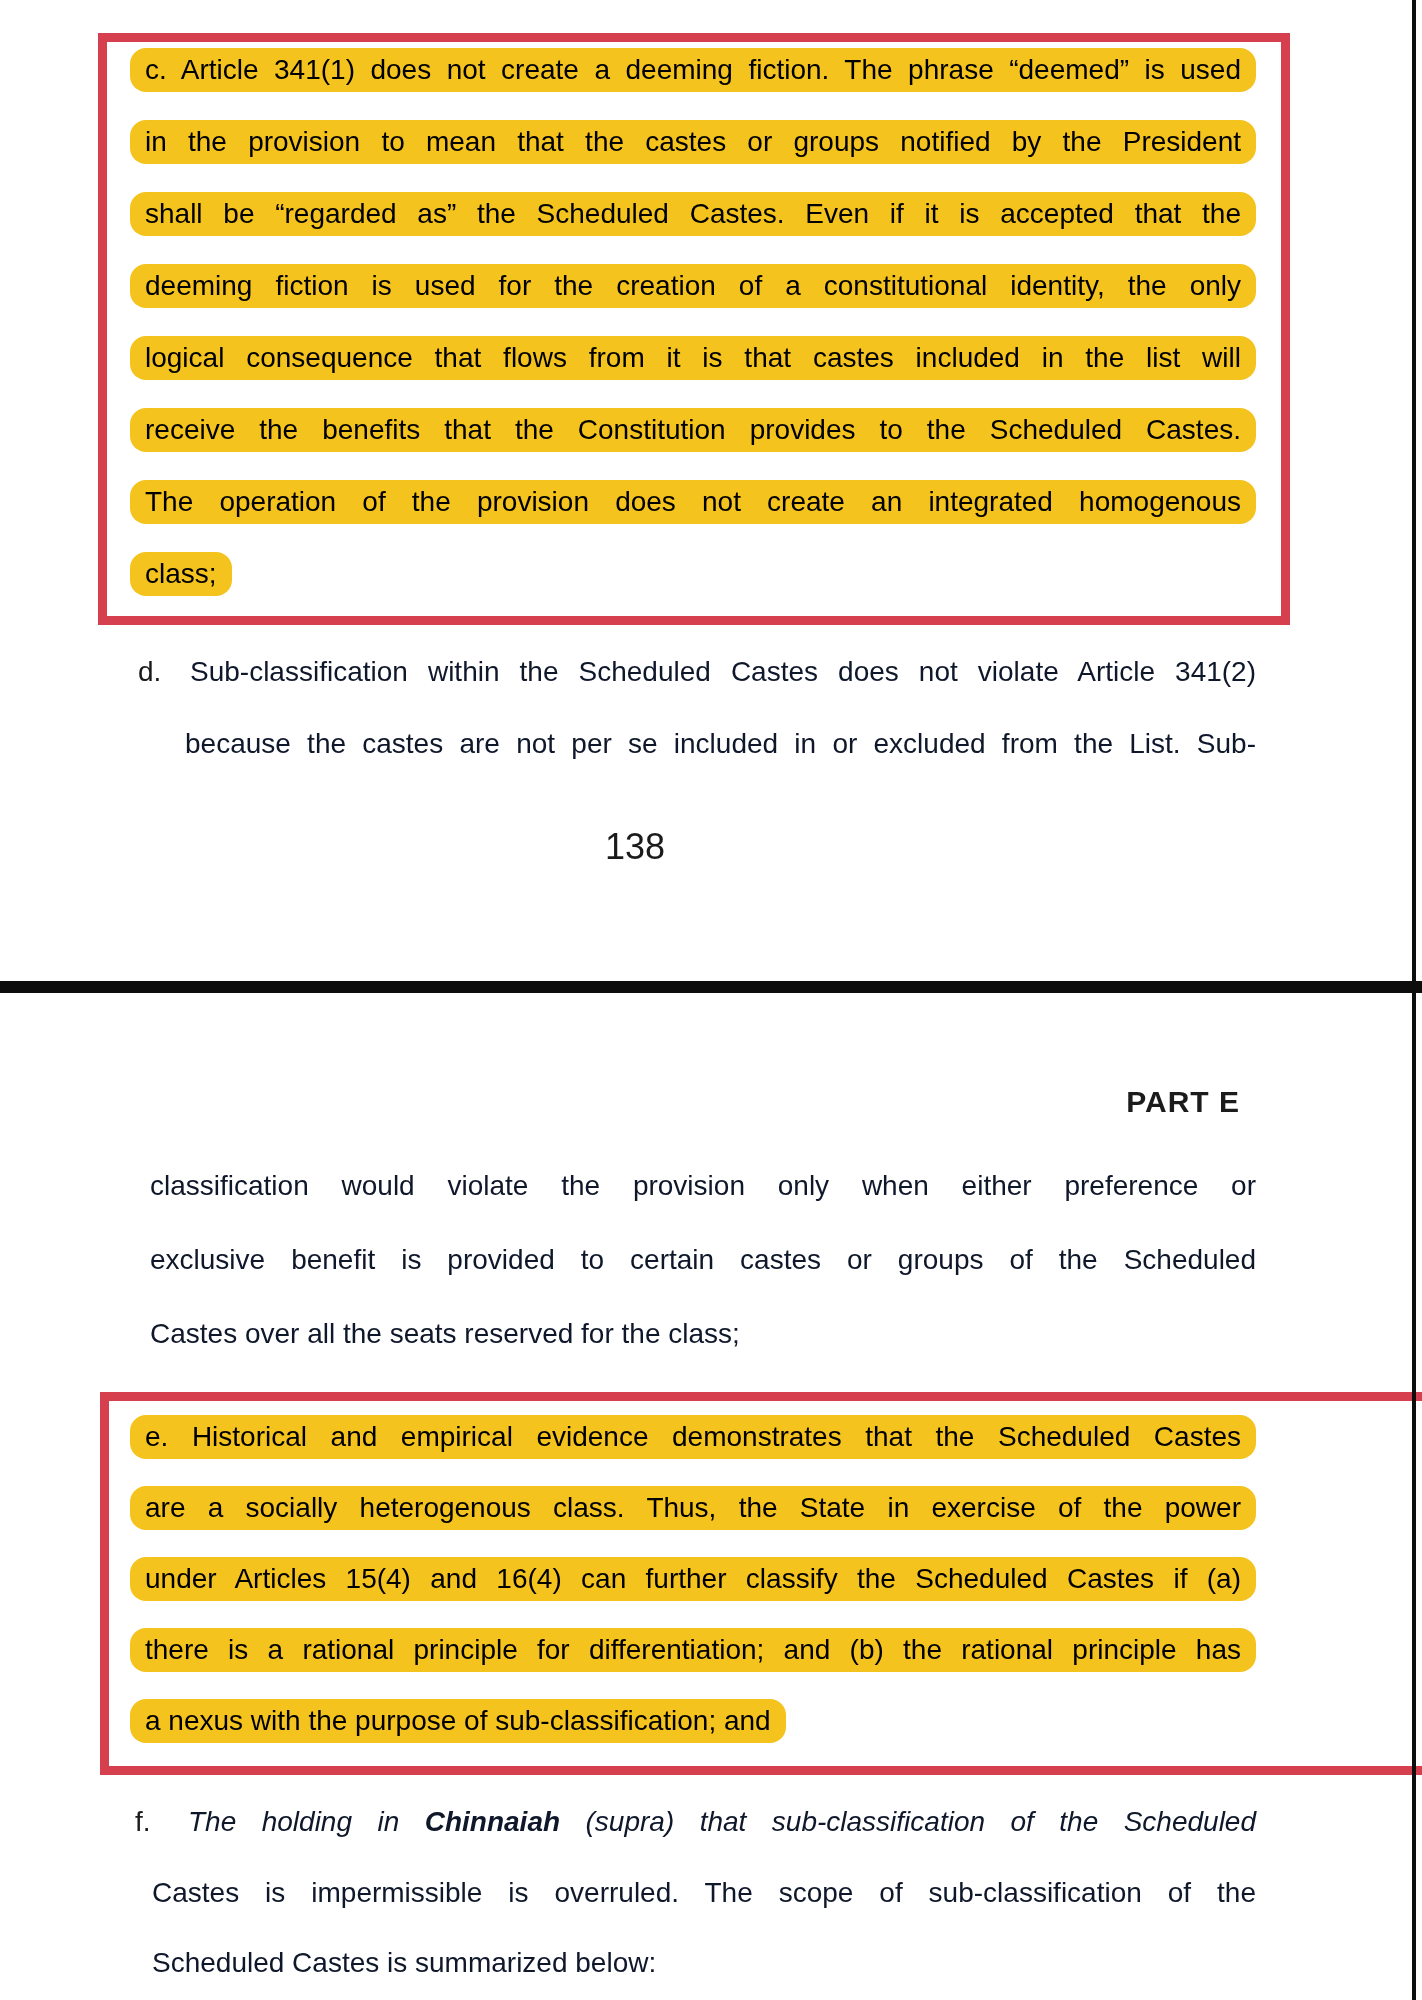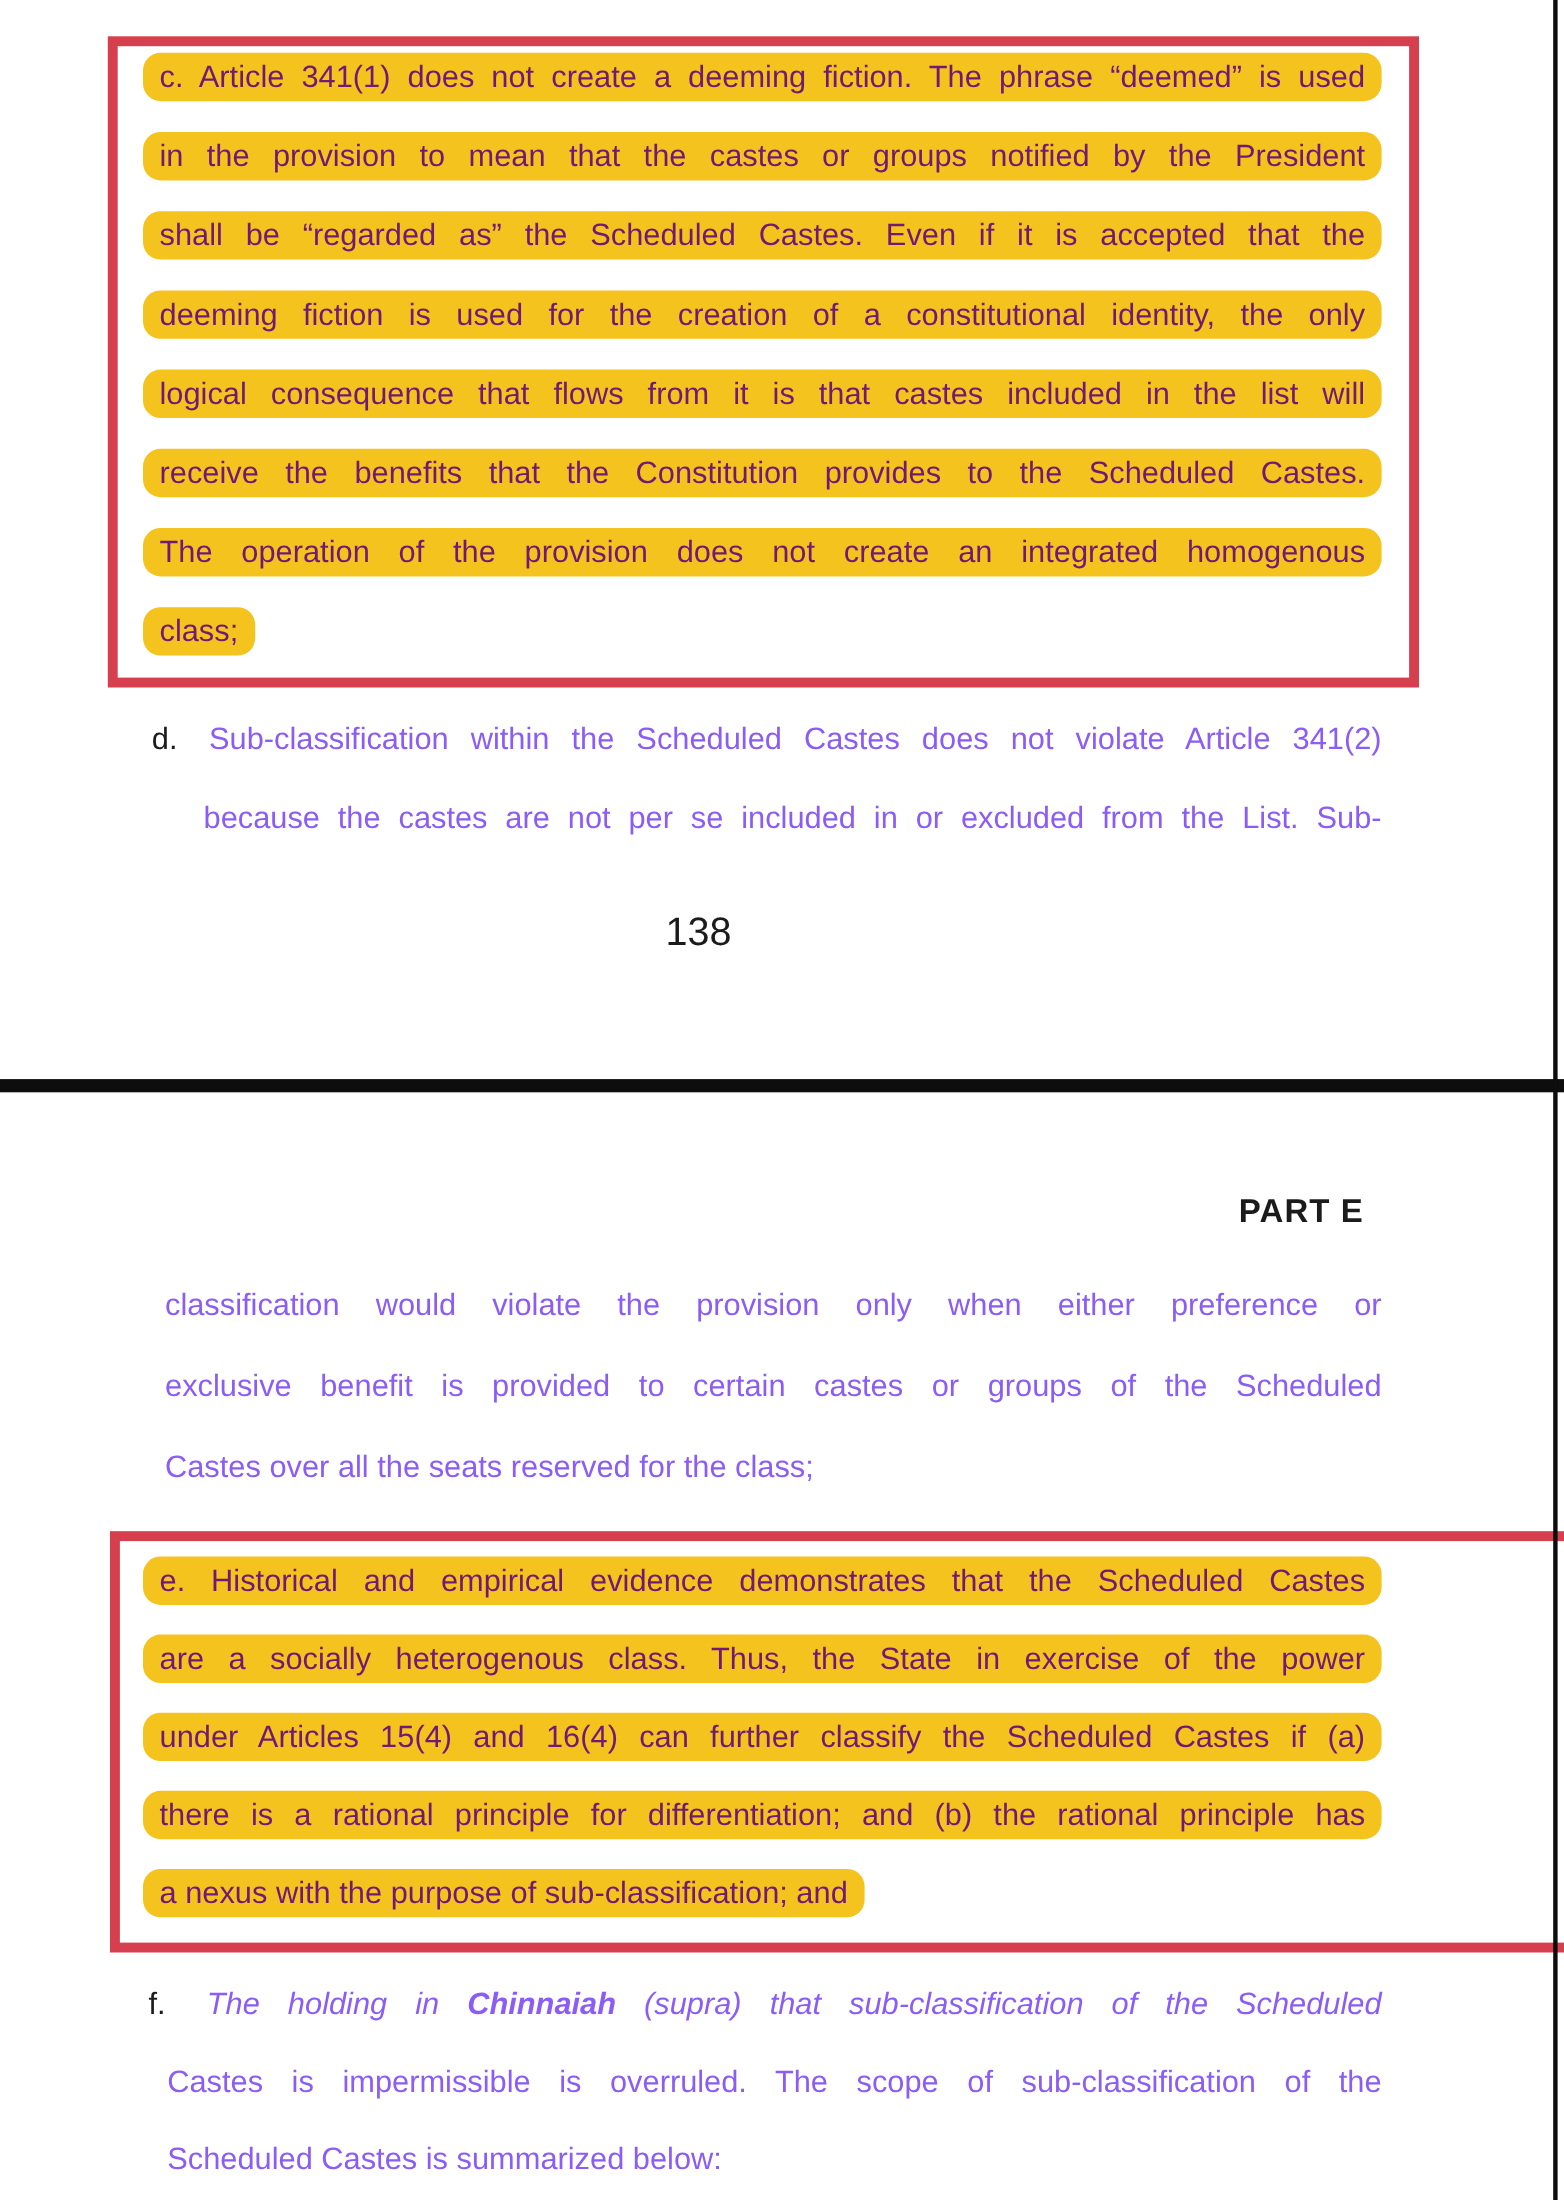--- a/index.html
+++ b/index.html
@@ -35,34 +35,34 @@
   .hl-line {
     position: absolute;
     height: 44px;
     line-height: 44px;
     background: #f5c31d;
     border-radius: 16px;
     padding: 0 15px;
     box-sizing: border-box;
     font-size: 28px;
     white-space: nowrap;
-    color: #701a75;
+    color: #000000;
   }
   .hl-full {
     width: 1126px;
     white-space: normal;
     text-align: justify;
     text-align-last: justify;
   }
   .text-line {
     position: absolute;
     height: 44px;
     line-height: 44px;
     font-size: 28px;
-    color: #8b5cf6;
+    color: #0f172a;
     white-space: nowrap;
   }
   .just {
     white-space: normal;
     text-align: justify;
     text-align-last: justify;
   }
   .marker { position: absolute; height: 44px; line-height: 44px; font-size: 28px; }
   .page-number {
     position: absolute;

